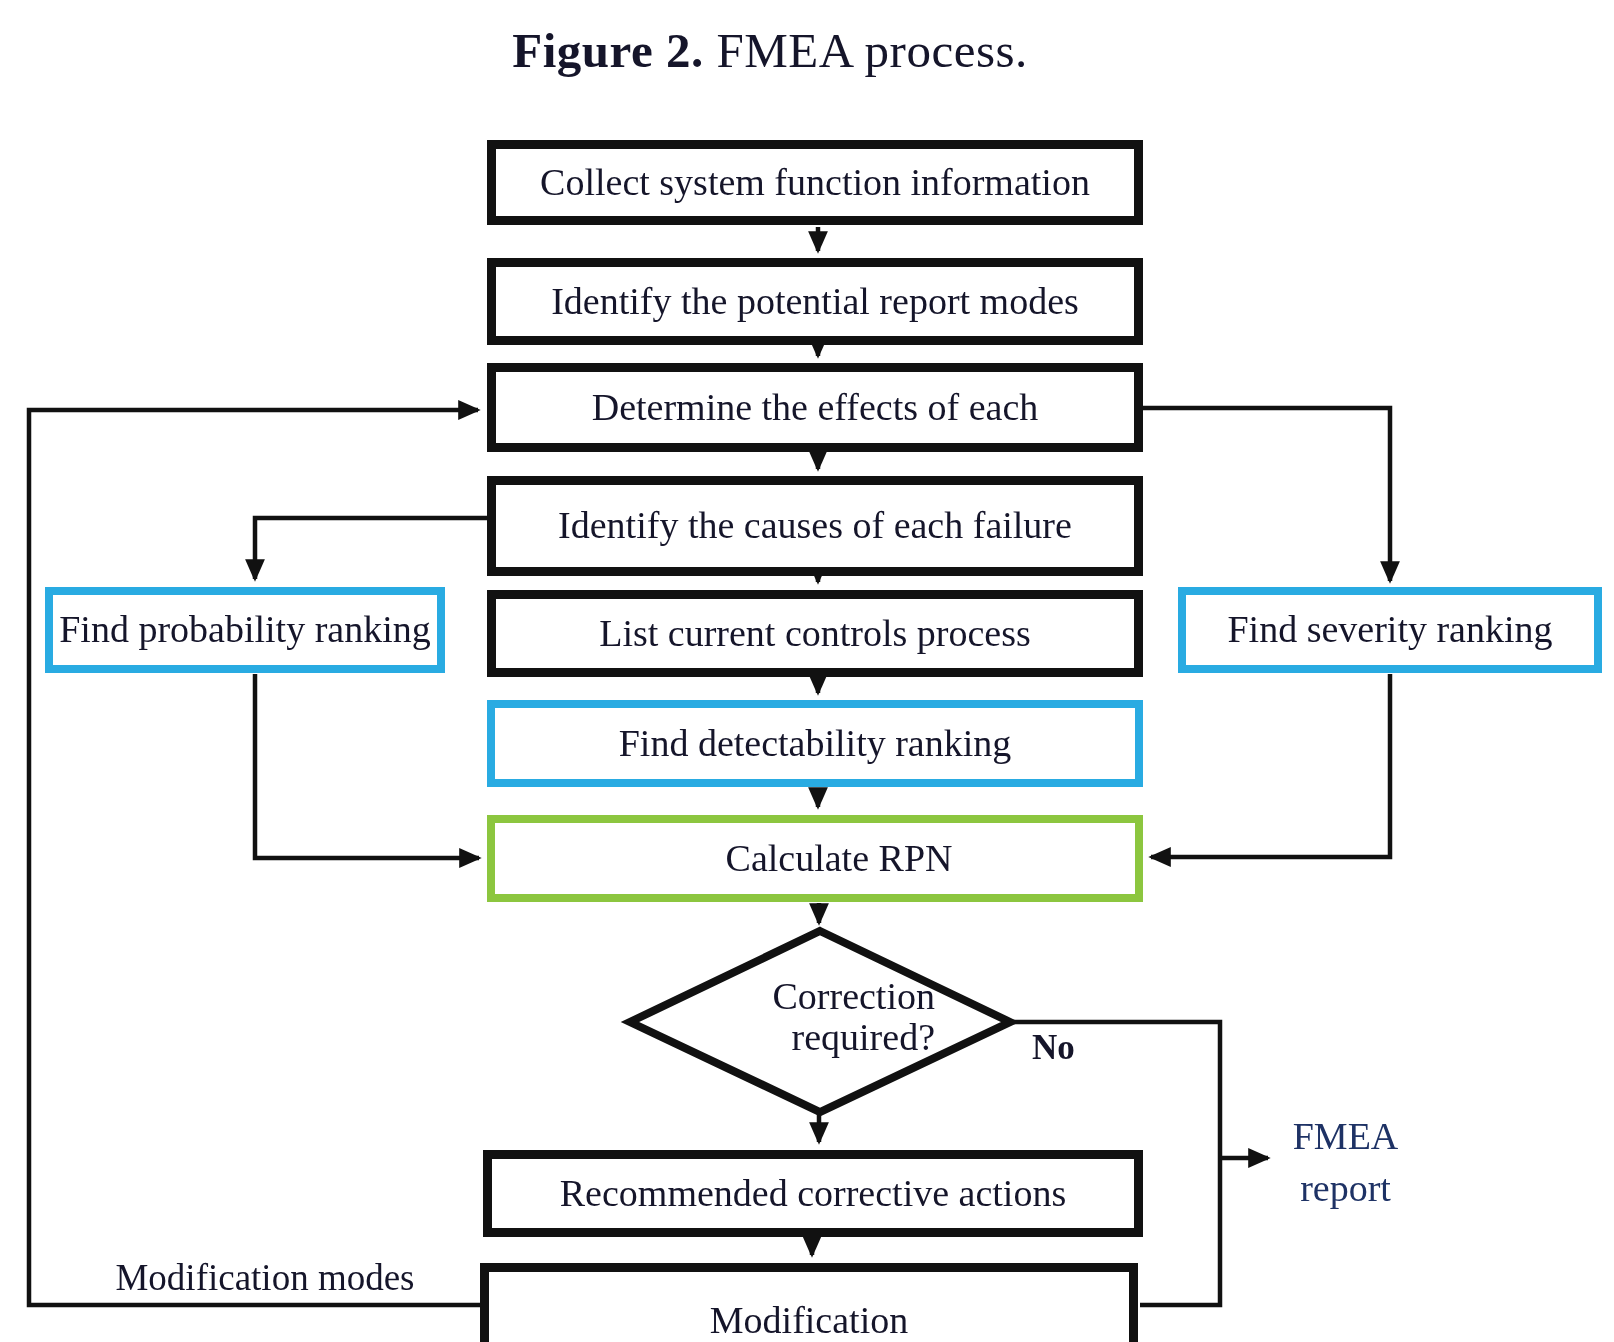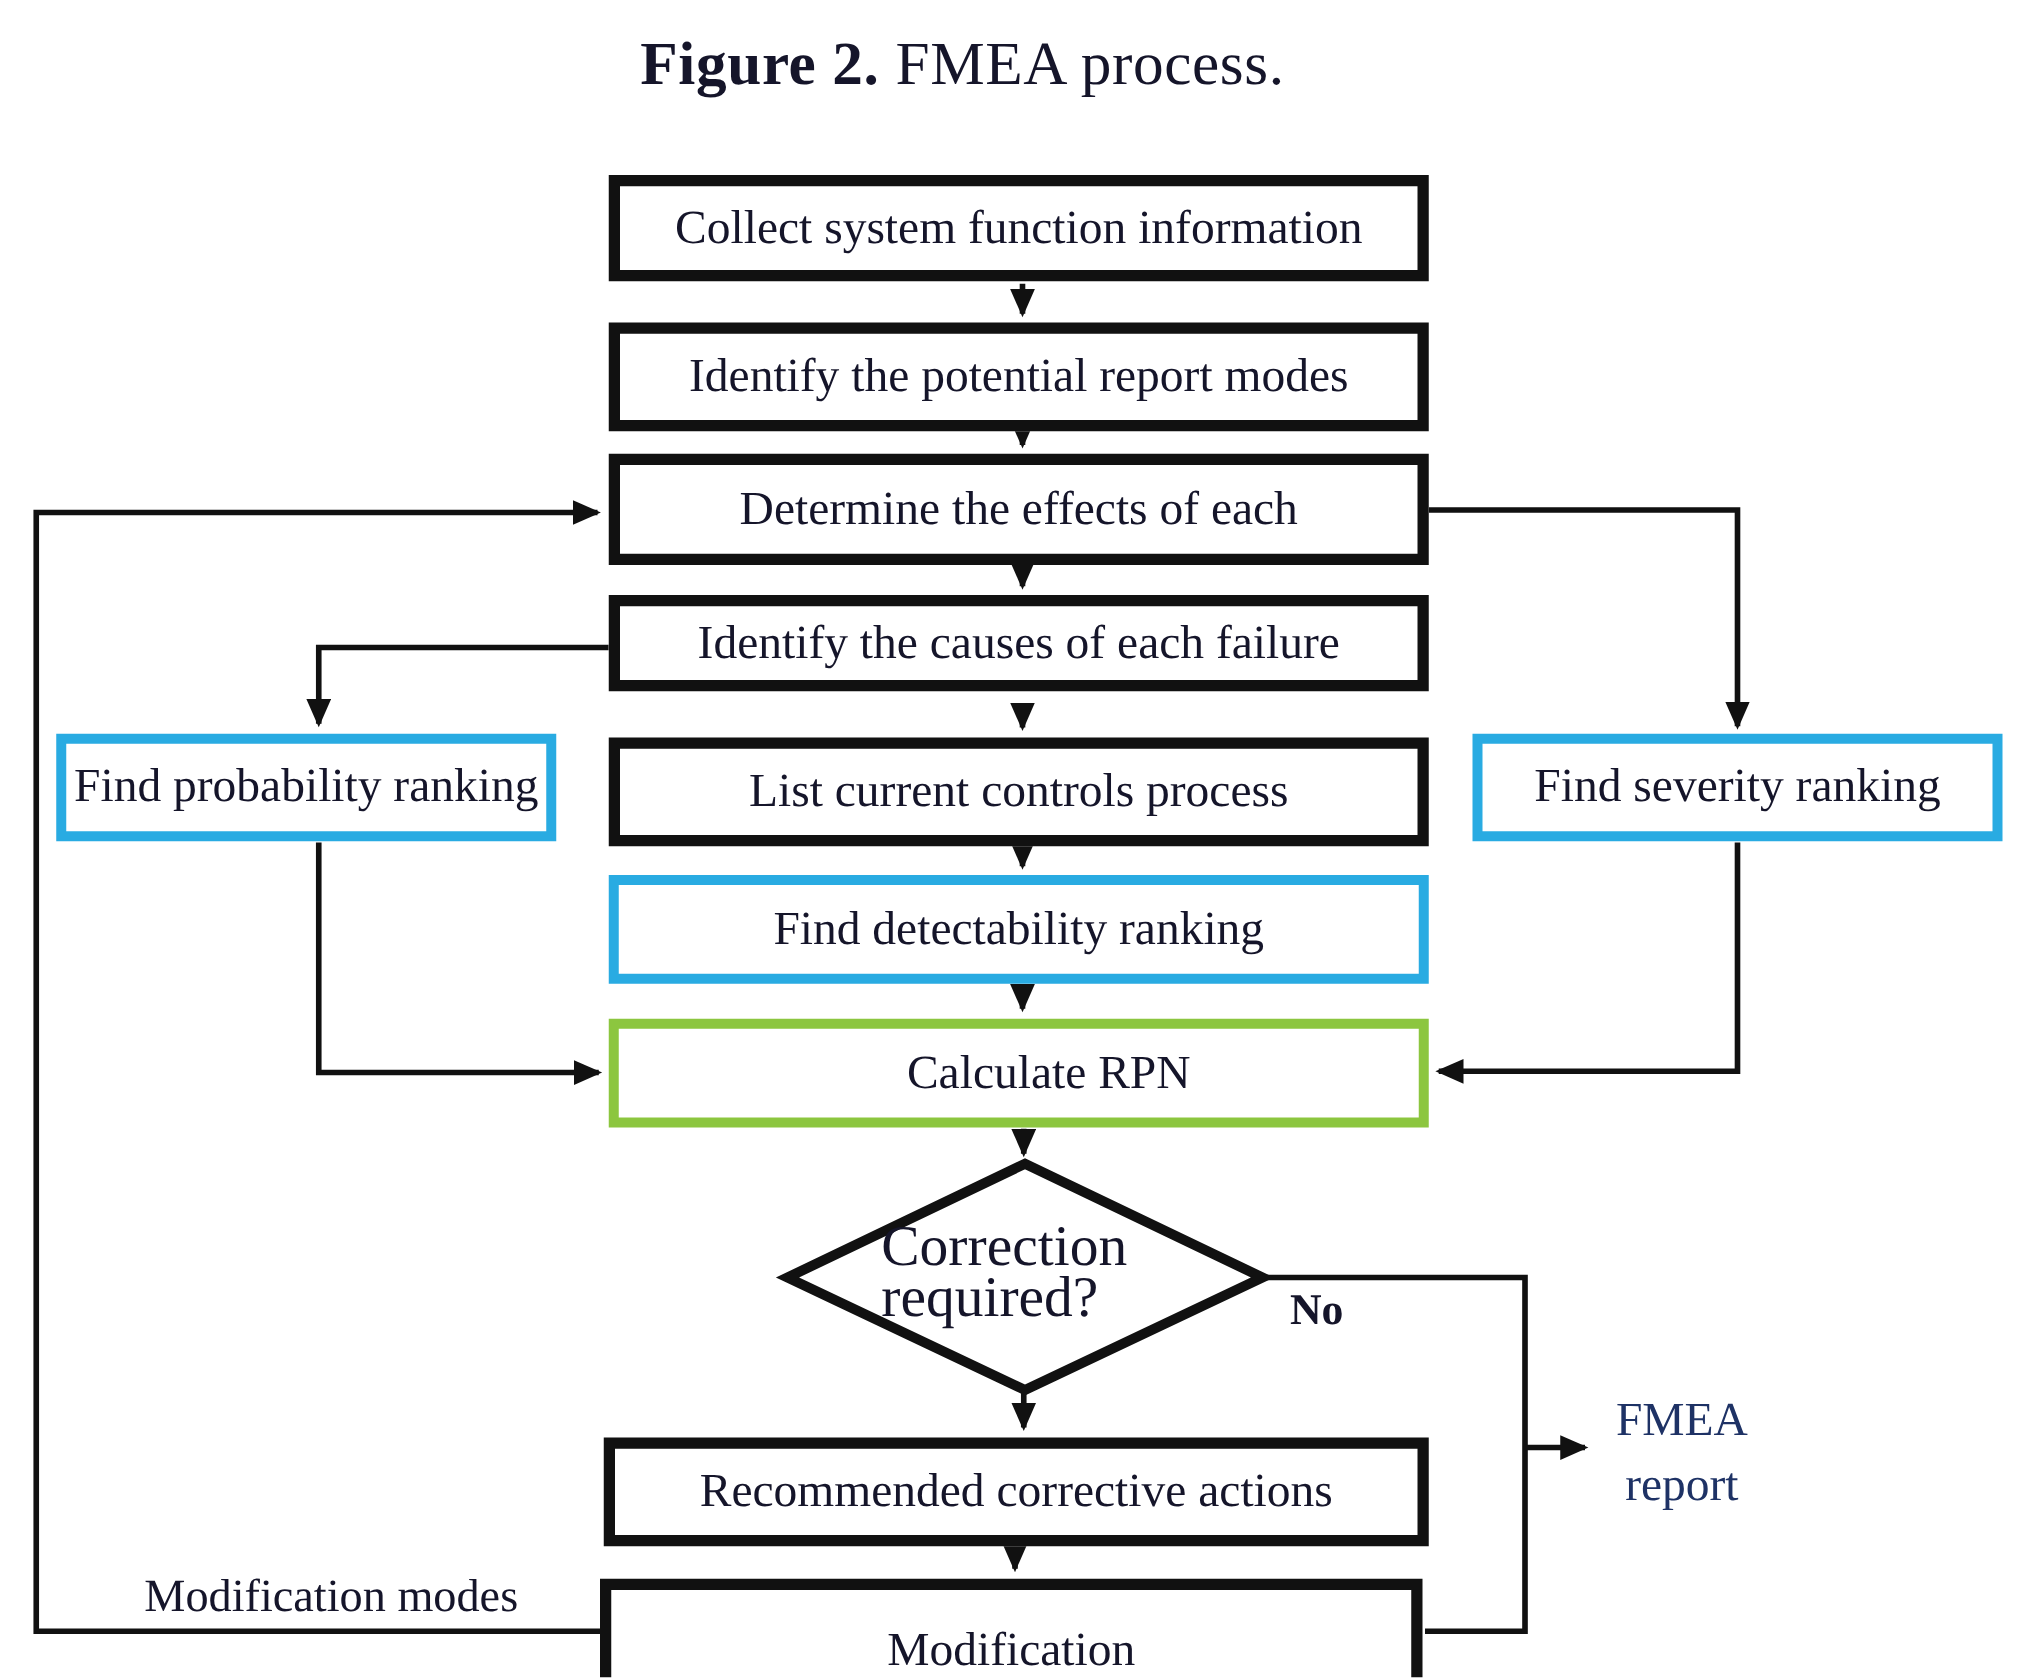--- a/index.html
+++ b/index.html
@@ -32,21 +32,21 @@
     position:absolute;box-sizing:border-box;
     display:flex;align-items:center;justify-content:center;
     text-align:center;font-size:38px;line-height:1.1;
     background:#ffffff;
   }
   .box.black{border:9px solid var(--process-border);}
   .box.blue{border:8px solid var(--ranking-border);}
   .box.green{border:8px solid var(--rpn-border);padding-left:48px;}
   .diamond-label{
     position:absolute;left:705px;top:976px;width:230px;
-    text-align:left;font-size:46px;line-height:41px;
+    text-align:right;font-size:38px;line-height:41px;
   }
   .edge-label{position:absolute;font-size:37px;}
   .label-no{left:1012px;top:1028px;font-weight:bold;font-size:35px;margin-left:20px;}
   .label-mod-data{left:115px;top:1256px;width:300px;text-align:center;}
   .label-fmea{
     left:1268px;top:1110px;width:155px;text-align:center;
     font-size:38px;line-height:52px;color:var(--fmea-text);
   }
 </style>
 </head>
@@ -97,21 +97,21 @@
   </div>
 
   <div class="box black" style="left:487px;top:258px;width:656px;height:87px;">
     <span>Identify the potential report modes</span>
   </div>
 
   <div class="box black" style="left:487px;top:363px;width:656px;height:89px;">
     <span>Determine the effects of each</span>
   </div>
 
-  <div class="box black" style="left:487px;top:476px;width:656px;height:77px;">
+  <div class="box black" style="left:487px;top:476px;width:656px;height:100px;">
     <span>Identify the causes of each failure</span>
   </div>
 
   <div class="box black" style="left:487px;top:590px;width:656px;height:87px;">
     <span>List current controls process</span>
   </div>
 
   <div class="box blue" style="left:45px;top:587px;width:400px;height:86px;">
     <span>Find probability ranking</span>
   </div>

